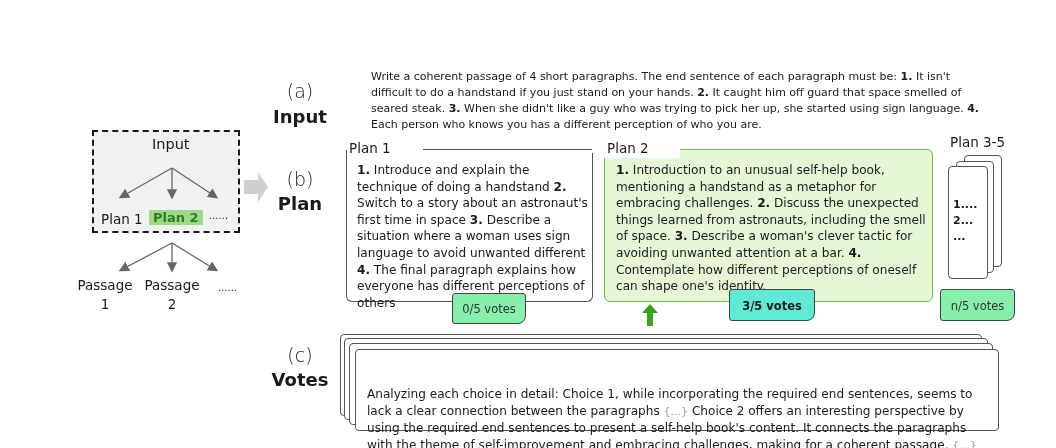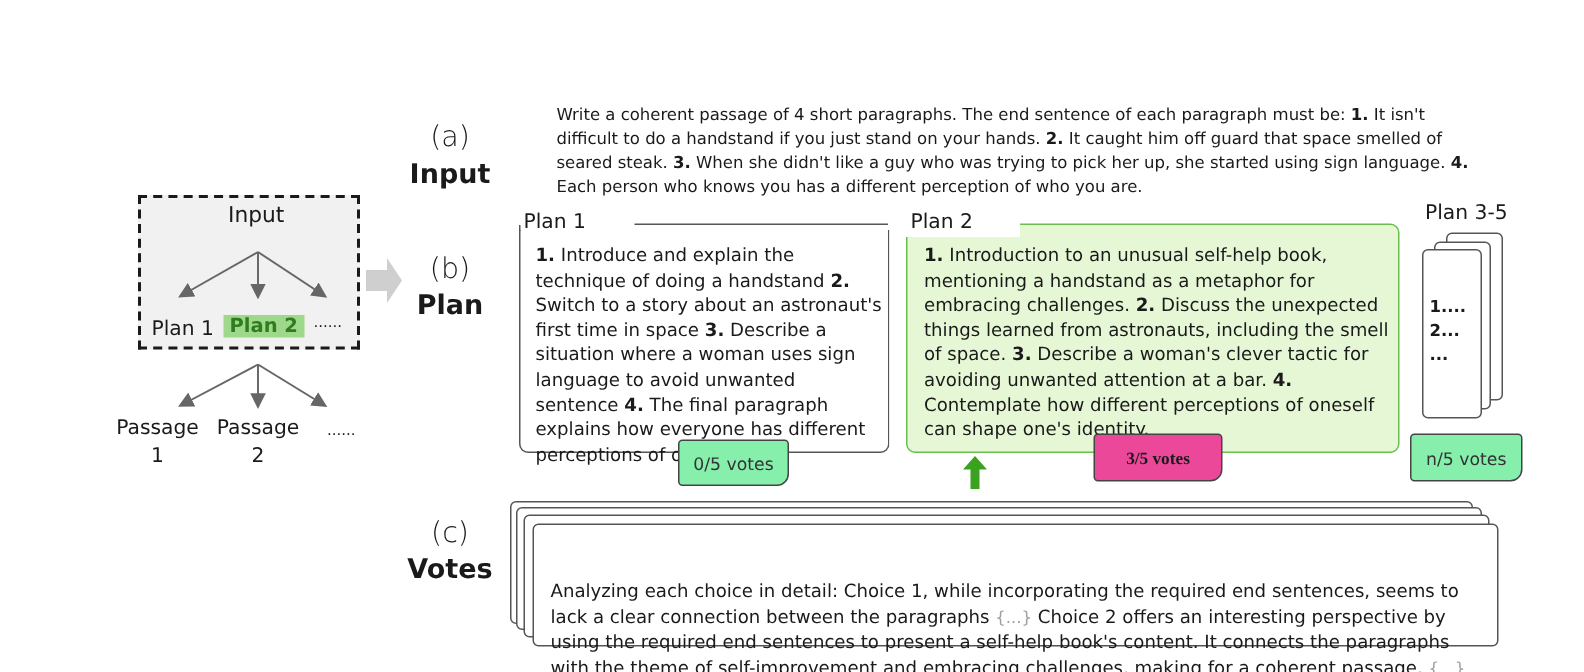--- a/index.html
+++ b/index.html
@@ -24,21 +24,21 @@
   
   .plan-title { font-size: 13.5px; background: #fff; padding-right: 6px; white-space: nowrap; }
   .plan1-box { left: 346px; top: 153px; width: 247px; height: 149px; border: 1.3px solid #555; border-top: none; border-radius: 0 0 6px 6px; background: #fff; }
   .plan1-topline { left: 423px; top: 149px; width: 169px; height: 1px; background: #555; }
   .plan-text { font-size: 12.1px; line-height: 16.6px; color: #1a1a1a; }
   .plan2-box { left: 604px; top: 149px; width: 329px; height: 153px; border: 1.4px solid #6bbd4e; border-radius: 6px; background: #e6f7d6; }
   .plan2-title-bg { left: 598px; top: 136px; width: 82px; height: 22px; background: #fff; }
 
   .vote-badge { font-size: 11.5px; text-align: center; border: 1px solid #444; border-radius: 0 0 6px 6px; border-radius: 3px 3px 8px 3px; }
   .vote-red { background: #86efac; color: #333; }
-  .vote-green { background: #ec4899; color: #1a1a1a; font-weight: bold; font-family: Liberation Serif, serif; }
+  .vote-green { background: #5eead4; color: #1a1a1a; font-weight: bold; }
 
   
   .page { background: #fff; border: 1.3px solid #555; border-radius: 4px; }
 
   
   .vote-sheet { background: #fff; border: 1.3px solid #555; border-radius: 4px; }
   .votes-text { font-size: 12.1px; line-height: 16.6px; color: #1a1a1a; margin-top: 32px; }
   .ellip { color: #a0a0a0; font-size: 11px; }
   .green-text { color: #3ea51f; font-weight: bold; }
 </style>
@@ -89,21 +89,21 @@
 
 <div class="abs input-text">
   <span>Write a coherent passage of 4 short paragraphs. The end sentence of each paragraph must be: </span><b>1.</b><span> It isn't difficult to do a handstand if you just stand on your hands. </span><b>2.</b><span> It caught him off guard that space smelled of seared steak. </span><b>3.</b><span> When she didn't like a guy who was trying to pick her up, she started using sign language. </span><b>4.</b><span> Each person who knows you has a different perception of who you are.</span>
 </div>
 
 <div class="abs plan1-topline"></div>
 <div class="abs plan1-box" style="border-left:1.3px solid #555; border-right:1.3px solid #555; border-bottom:1.3px solid #555;"></div>
 <div class="abs" style="left:346px; top:150px; width:1.3px; height:4px; background:#555;"></div>
 <div class="abs plan-title" style="left:349px; top:140px;">Plan 1</div>
 <div class="abs plan-text" style="left:357px; top:162px; width:232px;">
-  <b>1.</b><span> Introduce and explain the technique of doing a handstand </span><b>2.</b><span> Switch to a story about an astronaut's first time in space </span><b>3.</b><span> Describe a situation where a woman uses sign language to avoid unwanted sentence </span><b>4.</b><span> The final paragraph explains how everyone has different perceptions of others</span>
+  <b>1.</b><span> Introduce and explain the technique of doing a handstand </span><b>2.</b><span> Switch to a story about an astronaut's first time in space </span><b>3.</b><span> Describe a situation where a woman uses sign language to avoid unwanted different </span><b>4.</b><span> The final paragraph explains how everyone has different perceptions of others</span>
 </div>
 <div class="abs vote-badge vote-red" style="left:452px; top:293px; width:74px; height:31px; line-height:31px;">0/5 votes</div>
 
 <div class="abs plan2-box"></div>
 <div class="abs plan2-title-bg"></div>
 <div class="abs plan-title" style="left:607px; top:140px;">Plan 2</div>
 <div class="abs plan-text" style="left:616px; top:162px; width:312px;">
   <b>1.</b><span> Introduction to an unusual self-help book, mentioning a handstand as a metaphor for embracing challenges. </span><b>2.</b><span> Discuss the unexpected things learned from astronauts, including the smell of space. </span><b>3.</b><span> Describe a woman's clever tactic for avoiding unwanted attention at a bar. </span><b>4.</b><span> Contemplate how different perceptions of oneself can shape one's identity.</span>
 </div>
 <div class="abs vote-badge vote-green" style="left:729px; top:289px; width:86px; height:32px; line-height:32px;">3/5 votes</div>

